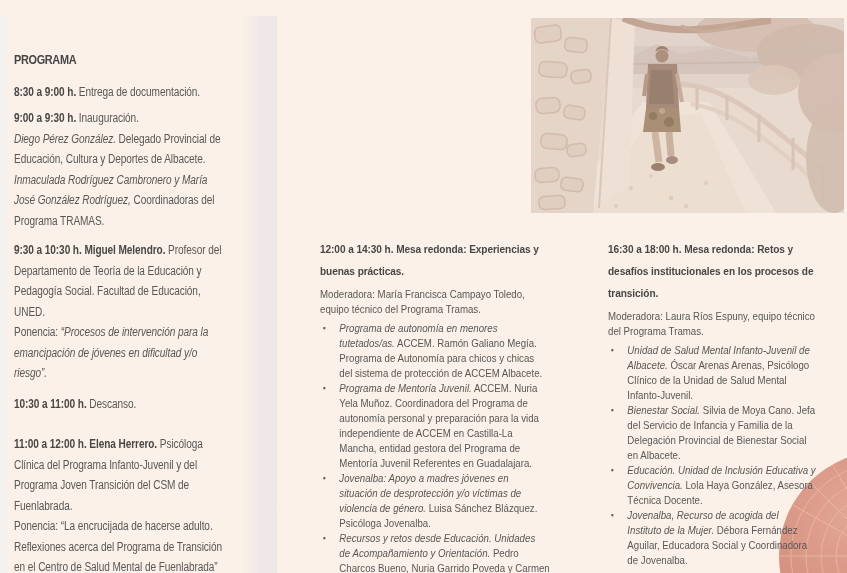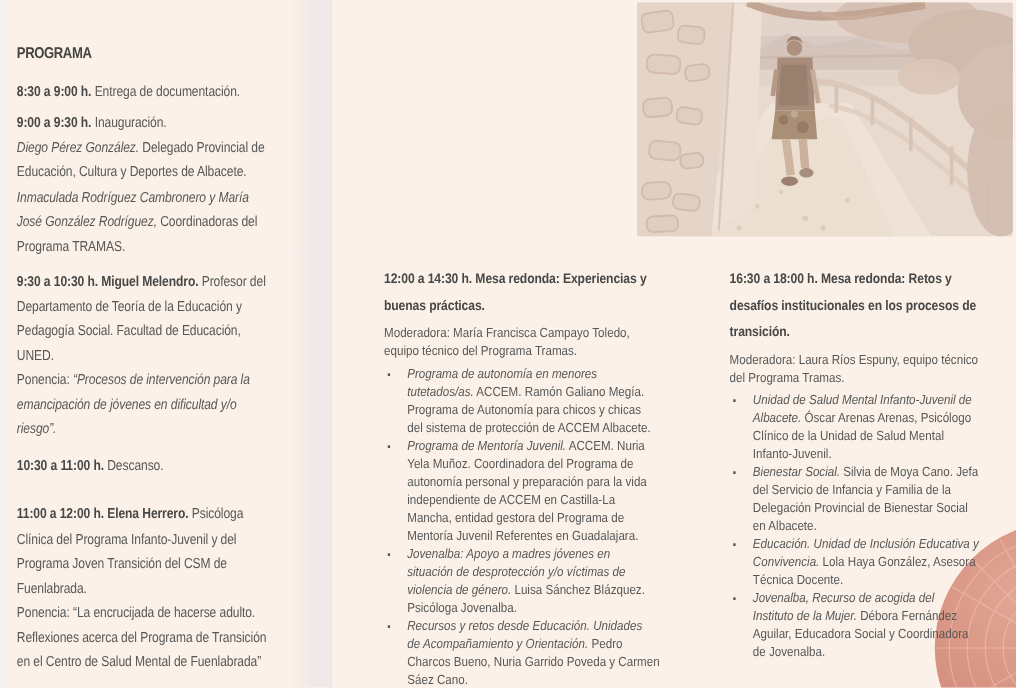--- a/index.html
+++ b/index.html
@@ -2,21 +2,21 @@
 <html><head>
 <meta charset="utf-8">
 <style>
   html,body{margin:0;padding:0;}
   body{
     width:847px;height:573px;position:relative;overflow:hidden;
     background:#fbf1e8;
     font-family:"Liberation Sans","DejaVu Sans",sans-serif;
     color:#575757;
   }
-  .page{position:absolute;inset:0;}
+  .page{position:absolute;inset:0;margin-top:16px;}
   .edge-strip{position:absolute;left:0;top:0;width:7px;height:573px;background:#f4f1f1;}
   .fold-shadow{
     position:absolute;left:240px;top:0;width:37px;height:573px;
     background:linear-gradient(90deg, rgba(238,231,231,0) 0%, rgba(238,231,231,.85) 55%, #efe8e8 100%);
   }
   .photo{position:absolute;left:531px;top:2px;width:313px;height:195px;}
   .deco-circle{position:absolute;left:770px;top:425px;width:230px;height:230px;}
 
   .col{position:absolute;}
   .colscale{transform-origin:0 0;}

